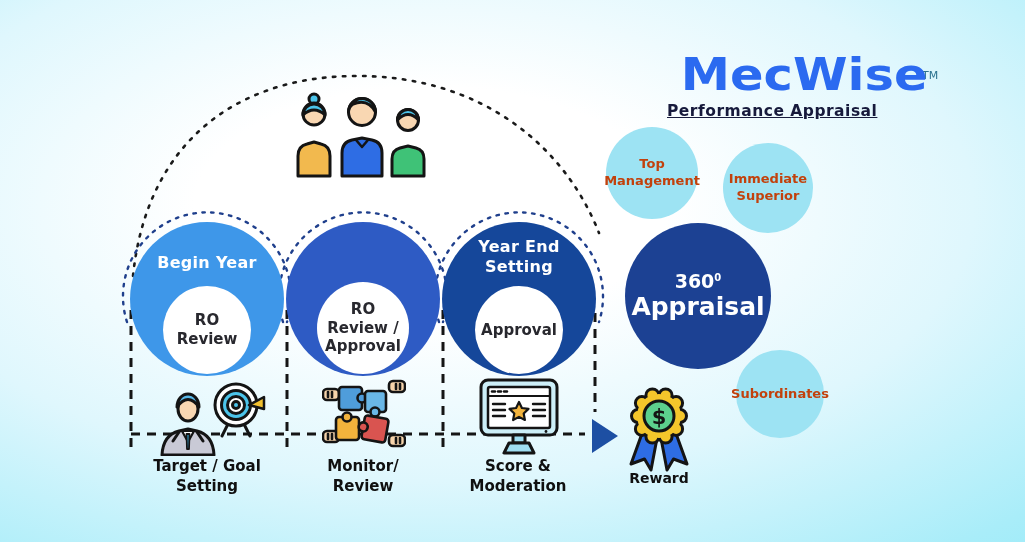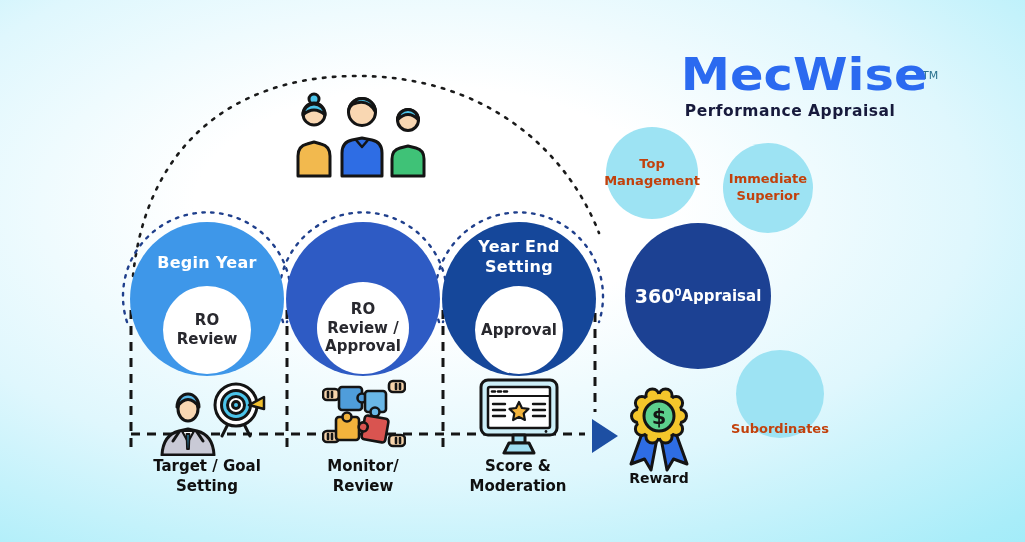--- a/index.html
+++ b/index.html
@@ -10,21 +10,21 @@
     font-family:"DejaVu Sans","Liberation Sans",sans-serif;
     background:radial-gradient(115% 110% at 42% 38%, #ffffff 0%, #ffffff 20%, #dff7fd 46%, #a9edf9 72%, #7de6f7 100%);
   }
   .abs{position:absolute;}
   svg{display:block;}
 
   
   .brand-row{left:660px;top:52px;width:310px;display:flex;justify-content:center;align-items:center;}
   .brand{font-size:45px;font-weight:bold;color:#2b6af0;line-height:1;transform:scaleX(1.1);transform-origin:center;letter-spacing:0px;}
   .brand-tm{font-size:11px;font-weight:normal;color:#2c7390;margin-left:6px;margin-top:2px;}
-  .brand-sub{left:640px;top:102px;width:300px;text-align:center;font-size:15.5px;font-weight:bold;color:#171a3c;letter-spacing:0.5px;}
+  .brand-sub{left:667px;top:102px;width:300px;text-align:left;font-size:15.5px;font-weight:bold;color:#171a3c;letter-spacing:0.5px;text-decoration:underline;}
 
   
   .emp-label{left:250px;top:176px;width:220px;text-align:center;font-size:17px;font-weight:bold;color:#101010;}
 
   
   .stage-circle{width:154px;height:154px;border-radius:50%;top:222px;}
   .sc1{left:130px;background:#3e97e9;}
   .sc2{left:286px;background:#2e5bc4;}
   .sc3{left:442px;background:#15479a;}
   .phase-label{position:absolute;left:0;width:100%;text-align:center;color:#ffffff;font-size:16px;font-weight:600;letter-spacing:0.3px;line-height:1.25;white-space:pre-line;}
@@ -39,25 +39,25 @@
   .act-label{top:457px;width:170px;text-align:center;font-size:15px;font-weight:800;color:#101010;line-height:1.3;white-space:pre-line;}
   .a1{left:122px;} .a2{left:278px;} .a3{left:433px;}
   .reward-label{left:594px;top:470px;width:130px;text-align:center;font-size:14px;font-weight:800;color:#101010;}
 
   
   .sat-circle{background:#9de3f3;border-radius:50%;display:flex;align-items:center;justify-content:center;text-align:center;}
   .sat-text{font-size:13px;font-weight:bold;color:#c2410c;line-height:1.3;white-space:pre-line;}
   .sat-top{left:606px;top:127px;width:92px;height:92px;}
   .sat-imm{left:723px;top:143px;width:90px;height:90px;}
   .sat-peers{left:779px;top:245px;width:86px;height:86px;}
-  .sat-sub{left:736px;top:350px;width:88px;height:88px;align-items:flex-end;}
-  .c360{left:625px;top:223px;width:146px;height:146px;border-radius:50%;background:#1c4193;display:flex;flex-direction:row;align-items:center;justify-content:center;color:#ffffff;text-align:center;}
+  .sat-sub{left:736px;top:350px;width:88px;height:88px;}
+  .c360{left:625px;top:223px;width:146px;height:146px;border-radius:50%;background:#1c4193;display:flex;flex-direction:column;align-items:center;justify-content:center;color:#ffffff;text-align:center;}
   .c360 .l1{font-size:19px;font-weight:800;line-height:1.2;}
   .c360 .l1 sup{font-size:10px;}
-  .c360 .l2{font-size:15px;font-weight:800;line-height:1.2;}
+  .c360 .l2{font-size:25px;font-weight:800;line-height:1.2;}
 
   
   .icon{pointer-events:none;}
 </style>
 </head>
 <body>
 
 <div id="stage">
 
   <svg class="abs" width="1025" height="542" viewBox="0 0 1025 542" style="left:0;top:0;">

